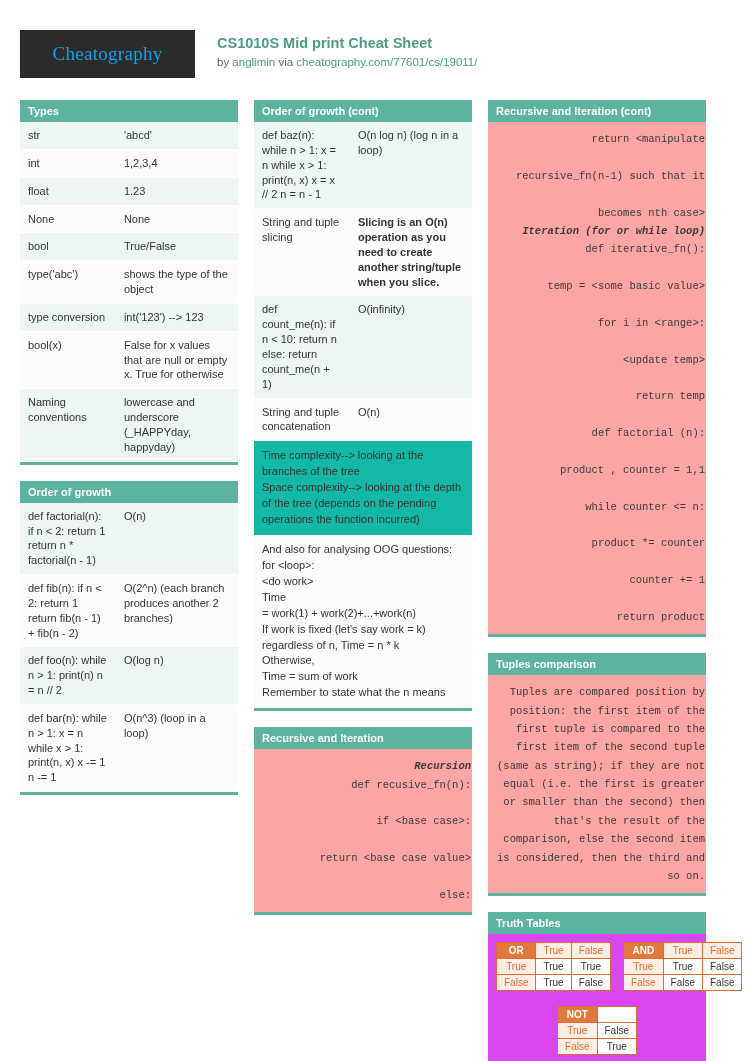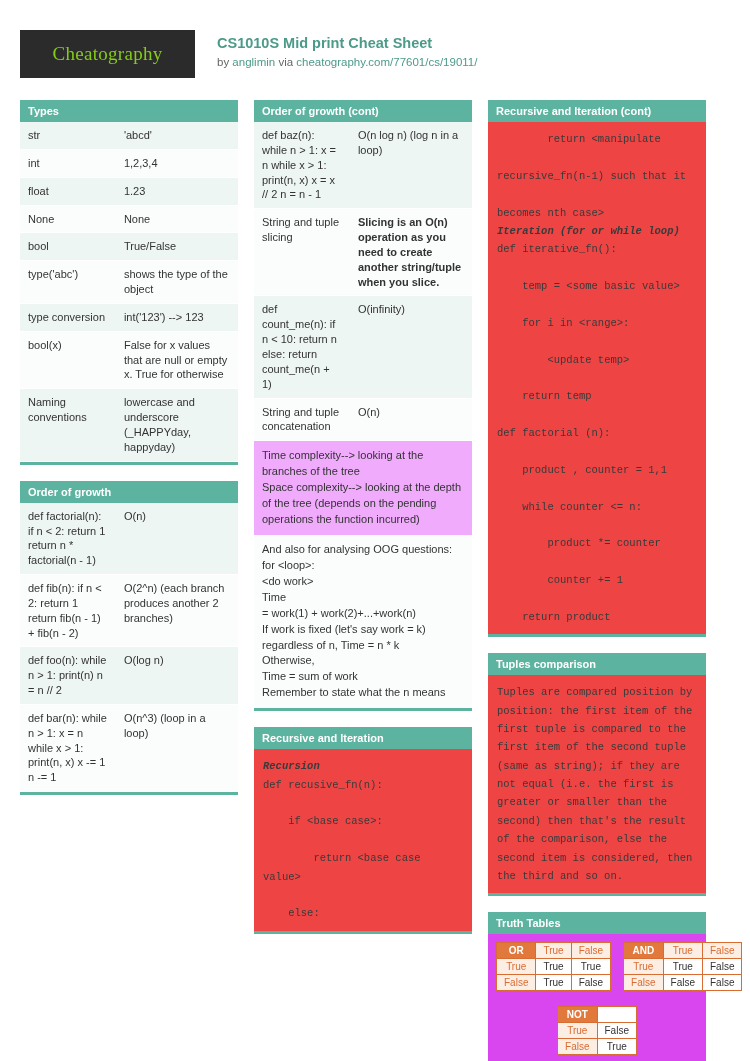--- a/index.html
+++ b/index.html
@@ -14,21 +14,21 @@
   .page {
     position:relative;
     width:750px; height:1061px;
     background:#fff;
     padding:0;
   }
   
   .header { display:flex; align-items:flex-start; padding:30px 20px 0 20px; }
   .logo {
     width:175px; height:48px; background:#2b2b2b;
-    color:#84cc16; display:flex; align-items:center; justify-content:center;
+    color:#0ea5e9; display:flex; align-items:center; justify-content:center;
     font-family:"Liberation Serif", serif;
     font-size:19px; letter-spacing:0.3px;
   }
   .title-block { margin-left:22px; padding-top:5px; }
   .doc-title { color:#4c9a8a; font-size:14.5px; font-weight:bold; }
   .doc-sub { margin-top:5px; font-size:11.5px; color:#555; }
   .doc-sub a { color:#4c9a8a; text-decoration:none; }
   .doc-sub .by { color:#666; }
 
   
@@ -49,28 +49,29 @@
     padding:6px 8px; vertical-align:top; font-size:11px;
     line-height:1.35; border-bottom:1px solid #fff;
   }
   .tbl tr:nth-child(odd) td { background:#eef6f4; }
   .tbl tr:nth-child(even) td { background:#fbfdfd; }
   .tbl td.k { width:44%; }
   .tbl td.v { }
   .tbl td.b { font-weight:bold; }
 
   .code {
-    background:#ef4444; padding:8px 9px;
+    background:#fca5a5; padding:8px 1px;
     font-family:"Liberation Mono", monospace;
     font-size:10.5px; line-height:1.75; color:#3a3a3a;
     white-space:pre-wrap;
+    text-align:right;
   }
   .code .kw { font-weight:bold;font-style:italic; }
   .para {
-    background:#f0abfc; padding:7px 8px; font-size:11px; line-height:1.45;
+    background:#14b8a6; padding:7px 8px; font-size:11px; line-height:1.45;
     white-space:pre-wrap;
   }
   .para.alt { background:#fbfdfd; }
 
   
   .tt-wrap { background:#d946ef; padding:8px; }
   .tt-row { display:flex; gap:12px; }
   .tt { border-collapse:collapse; }
   .tt td {
     border:1px solid #d96c33; padding:2px 7px; font-size:10px;

